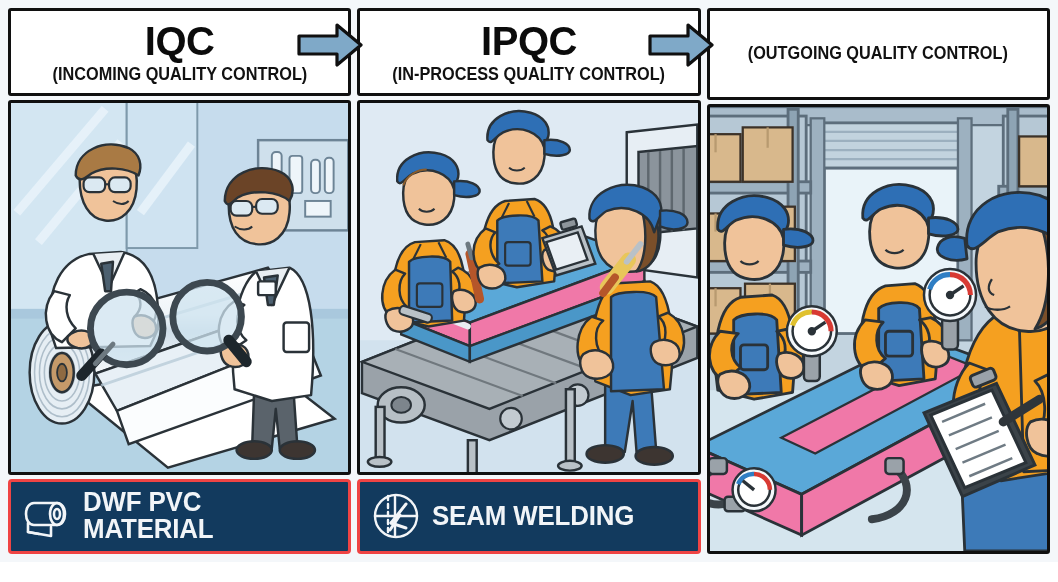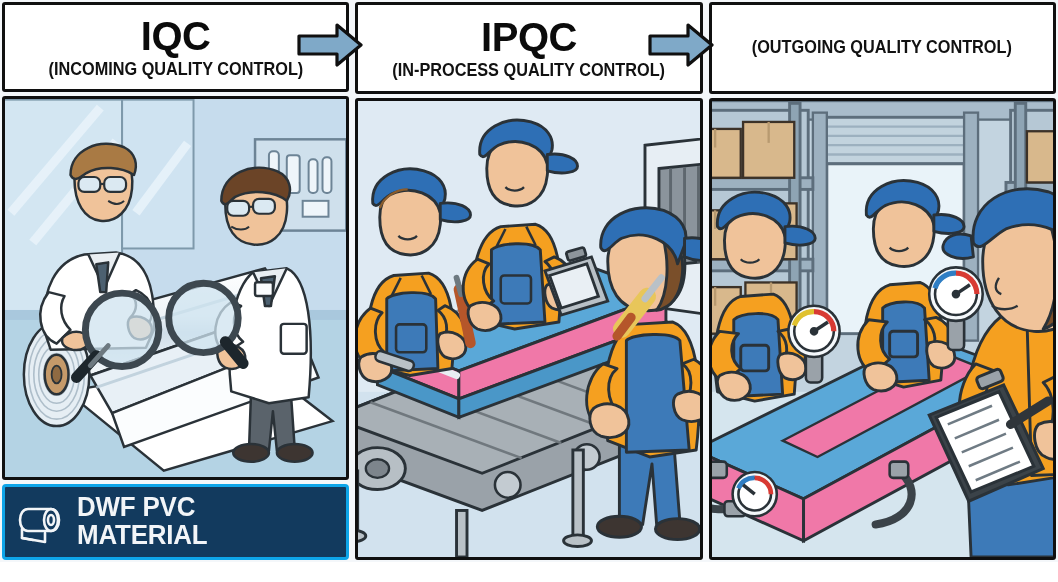--- a/index.html
+++ b/index.html
@@ -14,21 +14,21 @@
     overflow: hidden;
   }
   #infographic {
     position: relative;
     width: 1058px;
     height: 562px;
     background: #f4f7fa;
     display: flex;
     gap: 6px;
     box-sizing: border-box;
-    padding: 2px;
+    padding: 8px;
   }
   .panel {
     position: relative;
     flex: 1 1 0;
     display: flex;
     flex-direction: column;
     gap: 4px;
     min-width: 0;
   }
   
@@ -79,21 +79,21 @@
     border-radius: 3px;
     overflow: hidden;
     position: relative;
     box-sizing: border-box;
     background: #d7e8f2;
   }
   .panel-art svg { display: block; width: 100%; height: 100%; }
   
   .panel-caption {
     height: 78px;
-    border: 3px solid #0ea5e9;
+    border: 3px solid #ef4444;
     border-radius: 4px;
     background: #123a5e;
     box-sizing: border-box;
     display: flex;
     align-items: center;
     gap: 10px;
     padding: 0 10px;
     overflow: hidden;
   }
   .caption-icon {
@@ -378,20 +378,36 @@
         </g>
 
         <g stroke="#2a3238" stroke-width="2.4">
           <path d="M252 196 L274 168" stroke-width="15" stroke="#e8c65a" stroke-linecap="round"></path>
           <path d="M248 202 L260 186" stroke-width="8" stroke="#b5562a" stroke-linecap="round"></path>
           <path d="M272 170 L286 152" stroke-width="6" stroke="#b9c1c7" stroke-linecap="round"></path>
         </g>
       </svg>
     </div>
 
+    <div class="panel-caption">
+      <span class="caption-icon">
+        <svg viewBox="0 0 52 52">
+          <g fill="none" stroke="#f2f5f8" stroke-width="2.4" stroke-linecap="round">
+            <circle cx="26" cy="26" r="21"></circle>
+            <line x1="5" y1="26" x2="47" y2="26"></line>
+            <line x1="18" y1="6" x2="18" y2="46" stroke-dasharray="4 4"></line>
+            <line x1="25" y1="7" x2="25" y2="45"></line>
+            <path d="M36 14 L21 33" stroke-width="3"></path>
+            <path d="M21 33 L36 38" stroke-width="3"></path>
+            <path d="M30 25 L20 40" stroke-width="3"></path>
+          </g>
+        </svg>
+      </span>
+      <span class="caption-text">SEAM WELDING</span>
+    </div>
   </div>
 
   <div class="panel">
 
     <div class="panel-header">
       <div class="panel-subtitle">(OUTGOING QUALITY CONTROL)</div>
     </div>
 
     <div class="panel-art">
       <svg viewBox="0 0 344 392" preserveAspectRatio="xMidYMid slice">

